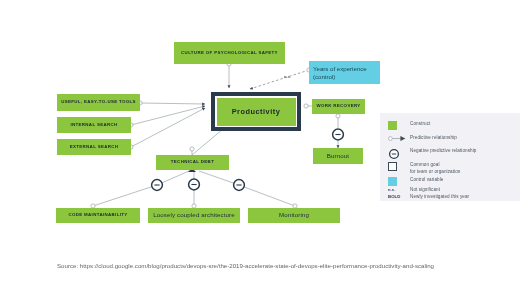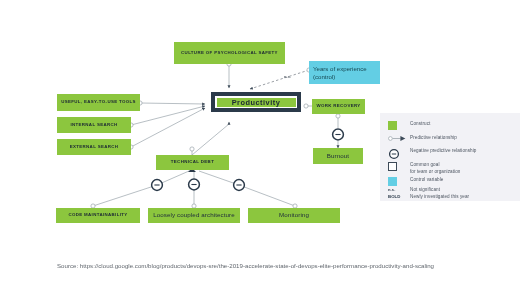--- a/index.html
+++ b/index.html
@@ -43,21 +43,21 @@
     font-size:6.1px;
     justify-content:flex-start;
     text-align:left;
     padding-left:4px;
     line-height:1.22;
   }
 
   
   #productivity{
     position:absolute;
-    left:211px;top:92px;width:90px;height:20px;
+    left:211px;top:92px;width:90px;height:39px;
     background:#2b3a4a;
     padding:4px;
     box-sizing:border-box;
   }
   #productivity .inner{
     width:100%;height:100%;
     background:#fff;
     padding:1.5px;
     box-sizing:border-box;
   }

